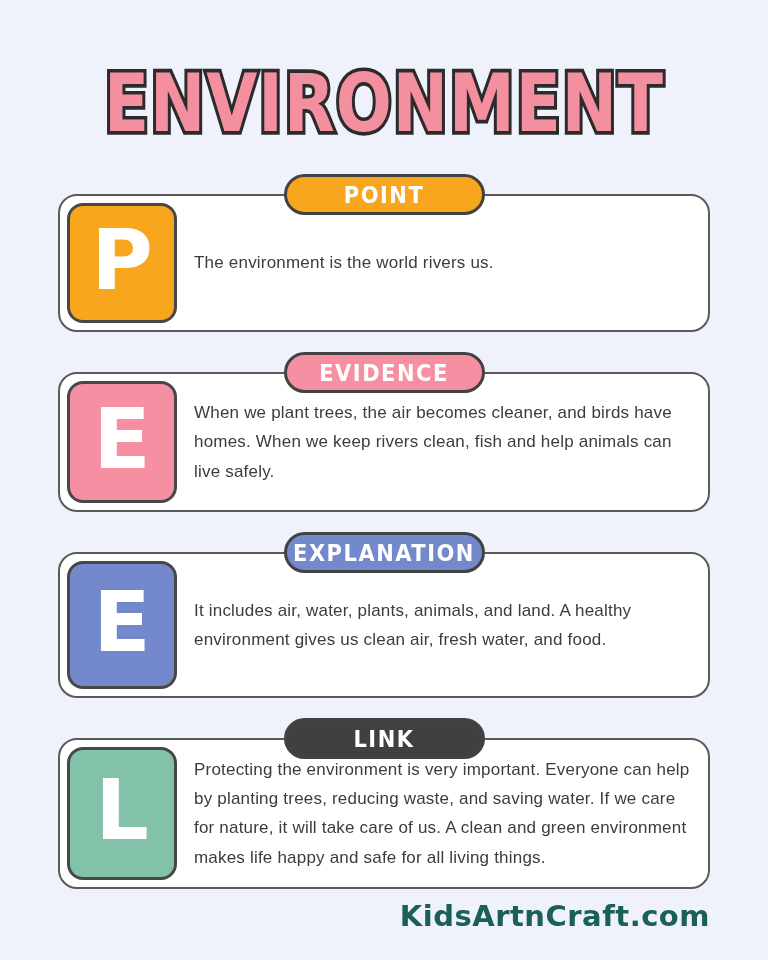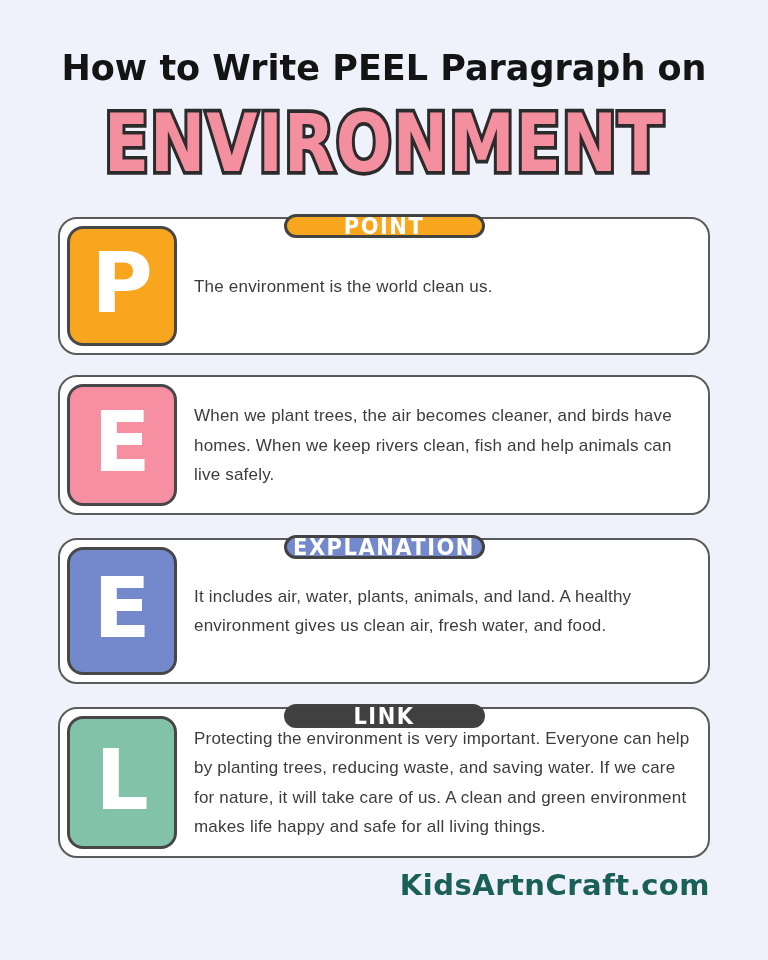--- a/index.html
+++ b/index.html
@@ -60,21 +60,21 @@
     margin: 0 auto;
   }
 
   .peel-section { margin-top: 20px; }
   .peel-section.first { margin-top: 26px; }
 
   .badge {
     position: relative;
     z-index: 2;
     width: 201px;
-    height: 24px;
+    height: 41px;
     margin: 0 auto -21px auto;
     border: 3px solid #424242;
     border-radius: 22px;
     display: flex;
     align-items: center;
     justify-content: center;
     font-family: "DejaVu Sans", sans-serif;
     font-size: 21px;
     font-weight: 800;
     letter-spacing: 1.5px;
@@ -137,41 +137,43 @@
     font-weight: 800;
     letter-spacing: 0.5px;
   }
 </style>
 </head>
 <body>
 
 <div class="poster" style="background-color: rgb(239, 242, 251);">
 
   <div class="header">
-    <div class="title-line">How to Write PEEL Paragraph on</div>
     <div class="env-wrap">
       <span class="env-word" data-text="ENVIRONMENT" style="color: rgb(244, 143, 160);">ENVIRONMENT</span>
     </div>
   </div>
 
   <div class="content">
 
     <div class="peel-section first">
       <div class="badge" style="background-color: rgb(248, 166, 30);">
         <span class="badge-label">POINT</span>
       </div>
       <div class="card h-point">
         <div class="letter-tile" style="background-color: rgb(248, 166, 30);">P</div>
         <div class="card-text">
-          <p>The environment is the world clean us.</p>
+          <p>The environment is the world rivers us.</p>
         </div>
       </div>
     </div>
 
     <div class="peel-section">
+      <div class="badge" style="background-color: rgb(245, 143, 161);">
+        <span class="badge-label">EVIDENCE</span>
+      </div>
       <div class="card h-evidence">
         <div class="letter-tile" style="background-color: rgb(245, 143, 161);">E</div>
         <div class="card-text">
           <p>When we plant trees, the air becomes cleaner, and birds have homes. When we keep rivers clean, fish and help animals can live safely.</p>
         </div>
       </div>
     </div>
 
     <div class="peel-section">
       <div class="badge" style="background-color: rgb(115, 137, 203);">

